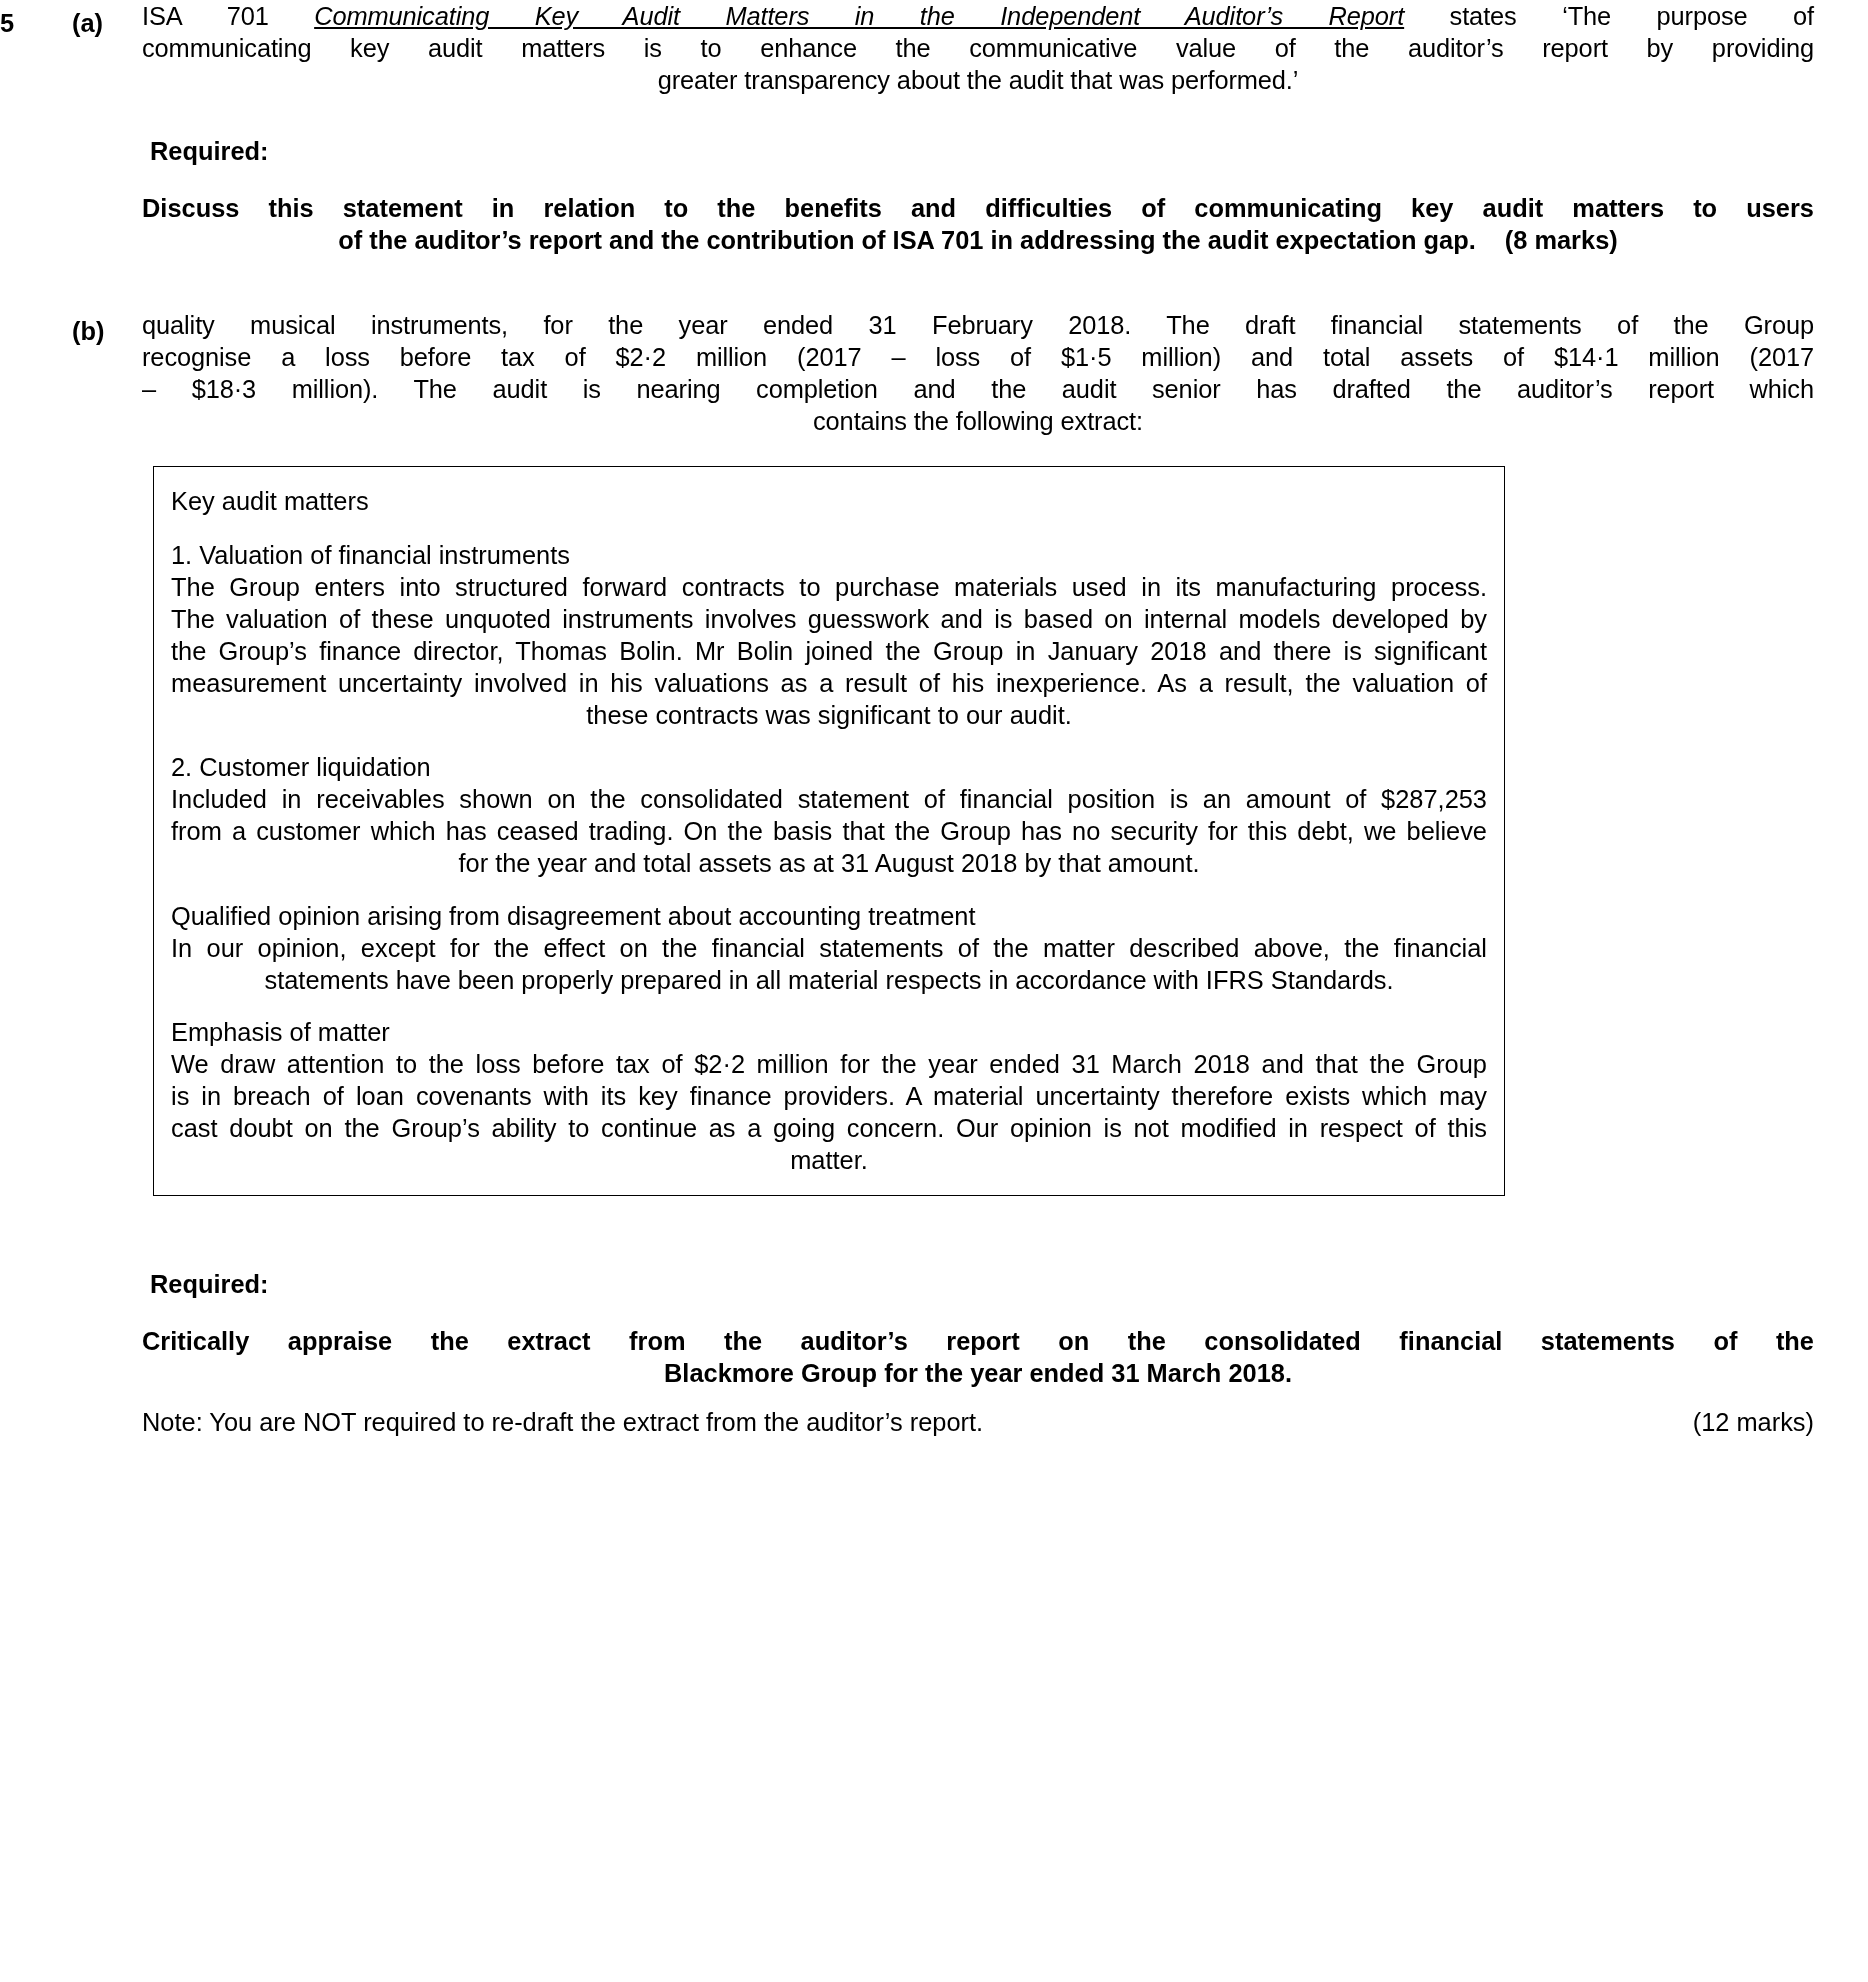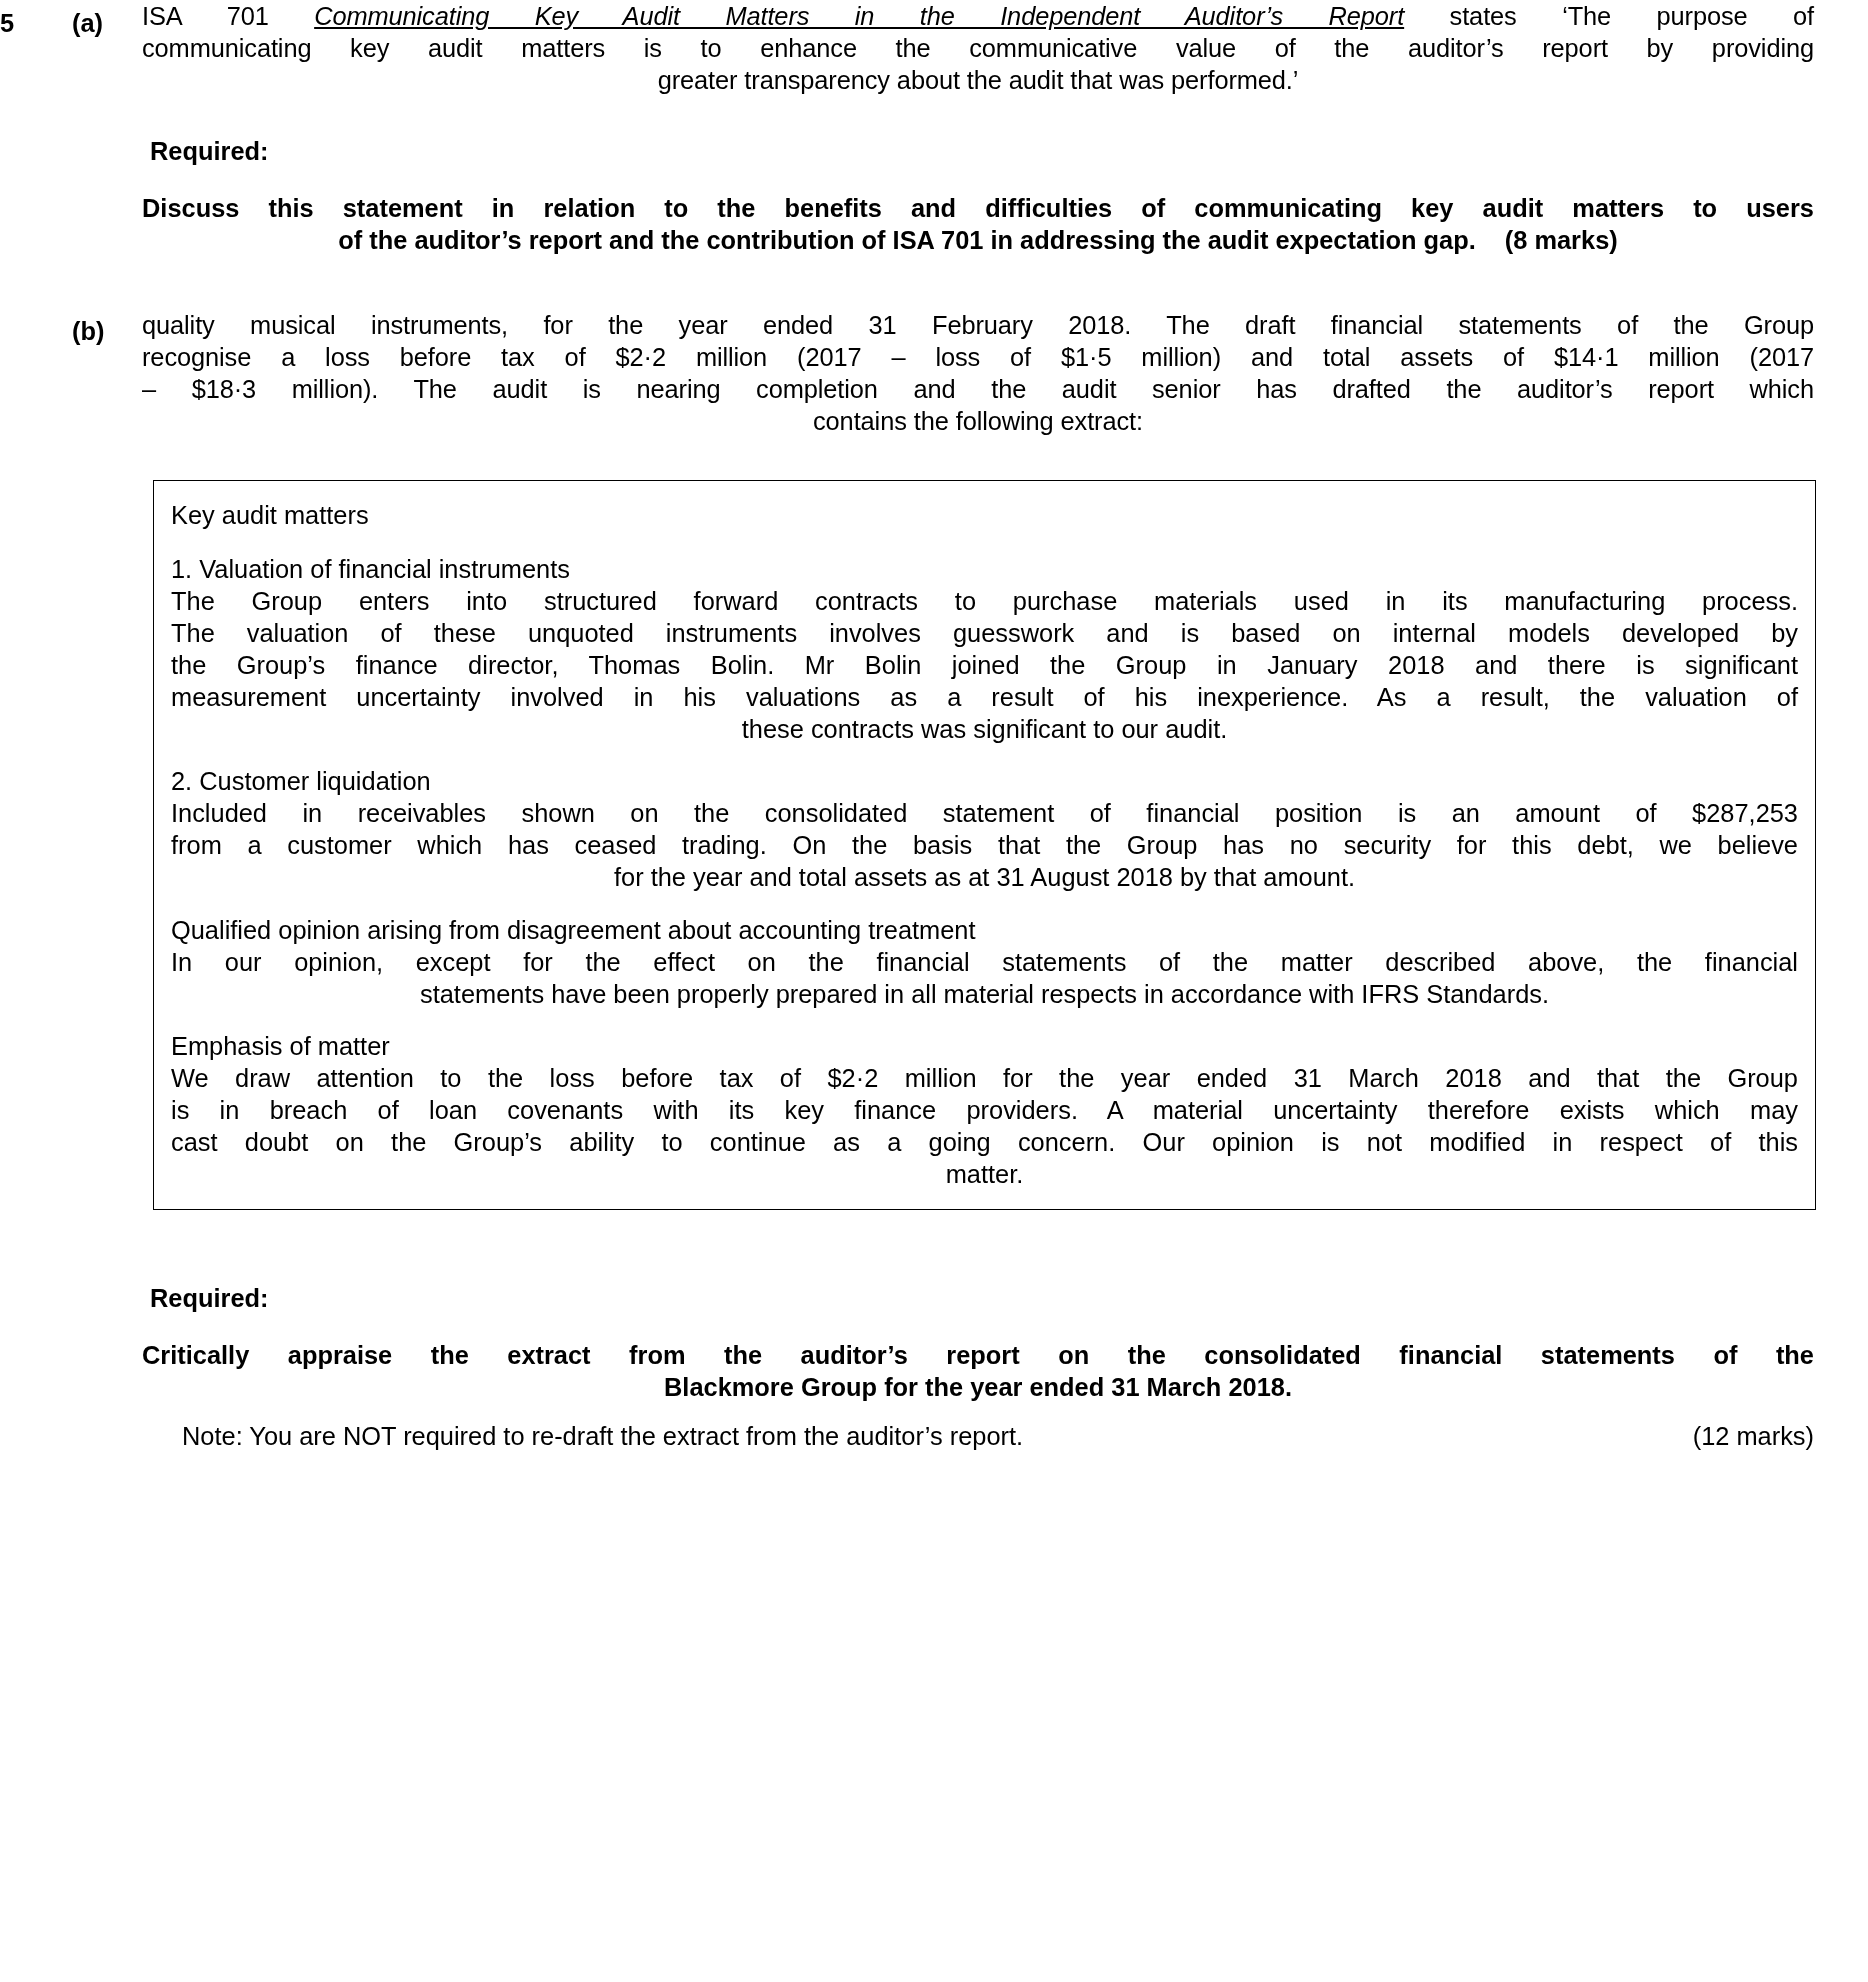--- a/index.html
+++ b/index.html
@@ -82,24 +82,23 @@
     font-weight: bold;
     white-space: nowrap;
   }
   .gap-sm { height: 17px; }
   .gap-md { height: 30.5px; }
 
   
   .extract-box {
     border: 1.7px solid #000000;
     box-sizing: border-box;
-    width: 1663px;
+    width: 1352px;
     margin-left: 153px;
     padding: 18.6px 17px 18.6px 17px;
-    margin-top: 14px;
   }
   .box-title {
     font-size: 25.4px;
     line-height: 32px;
     margin: 0 0 22px 0;
   }
   .box-head {
     font-size: 25.4px;
     line-height: 32px;
     margin: 0;
@@ -129,21 +128,20 @@
     text-align-last: left;
     text-align: center;
   }
 
   .footer-note {
     display: flex;
     justify-content: space-between;
     align-items: baseline;
     font-size: 25.4px;
     line-height: 32px;
-    margin-left: 40px;
   }
 </style>
 </head>
 <body>
 
 <div class="page">
 
   <div class="qrow">
     <div class="qnum">5</div>
     <div class="qlabel">(a)</div>

